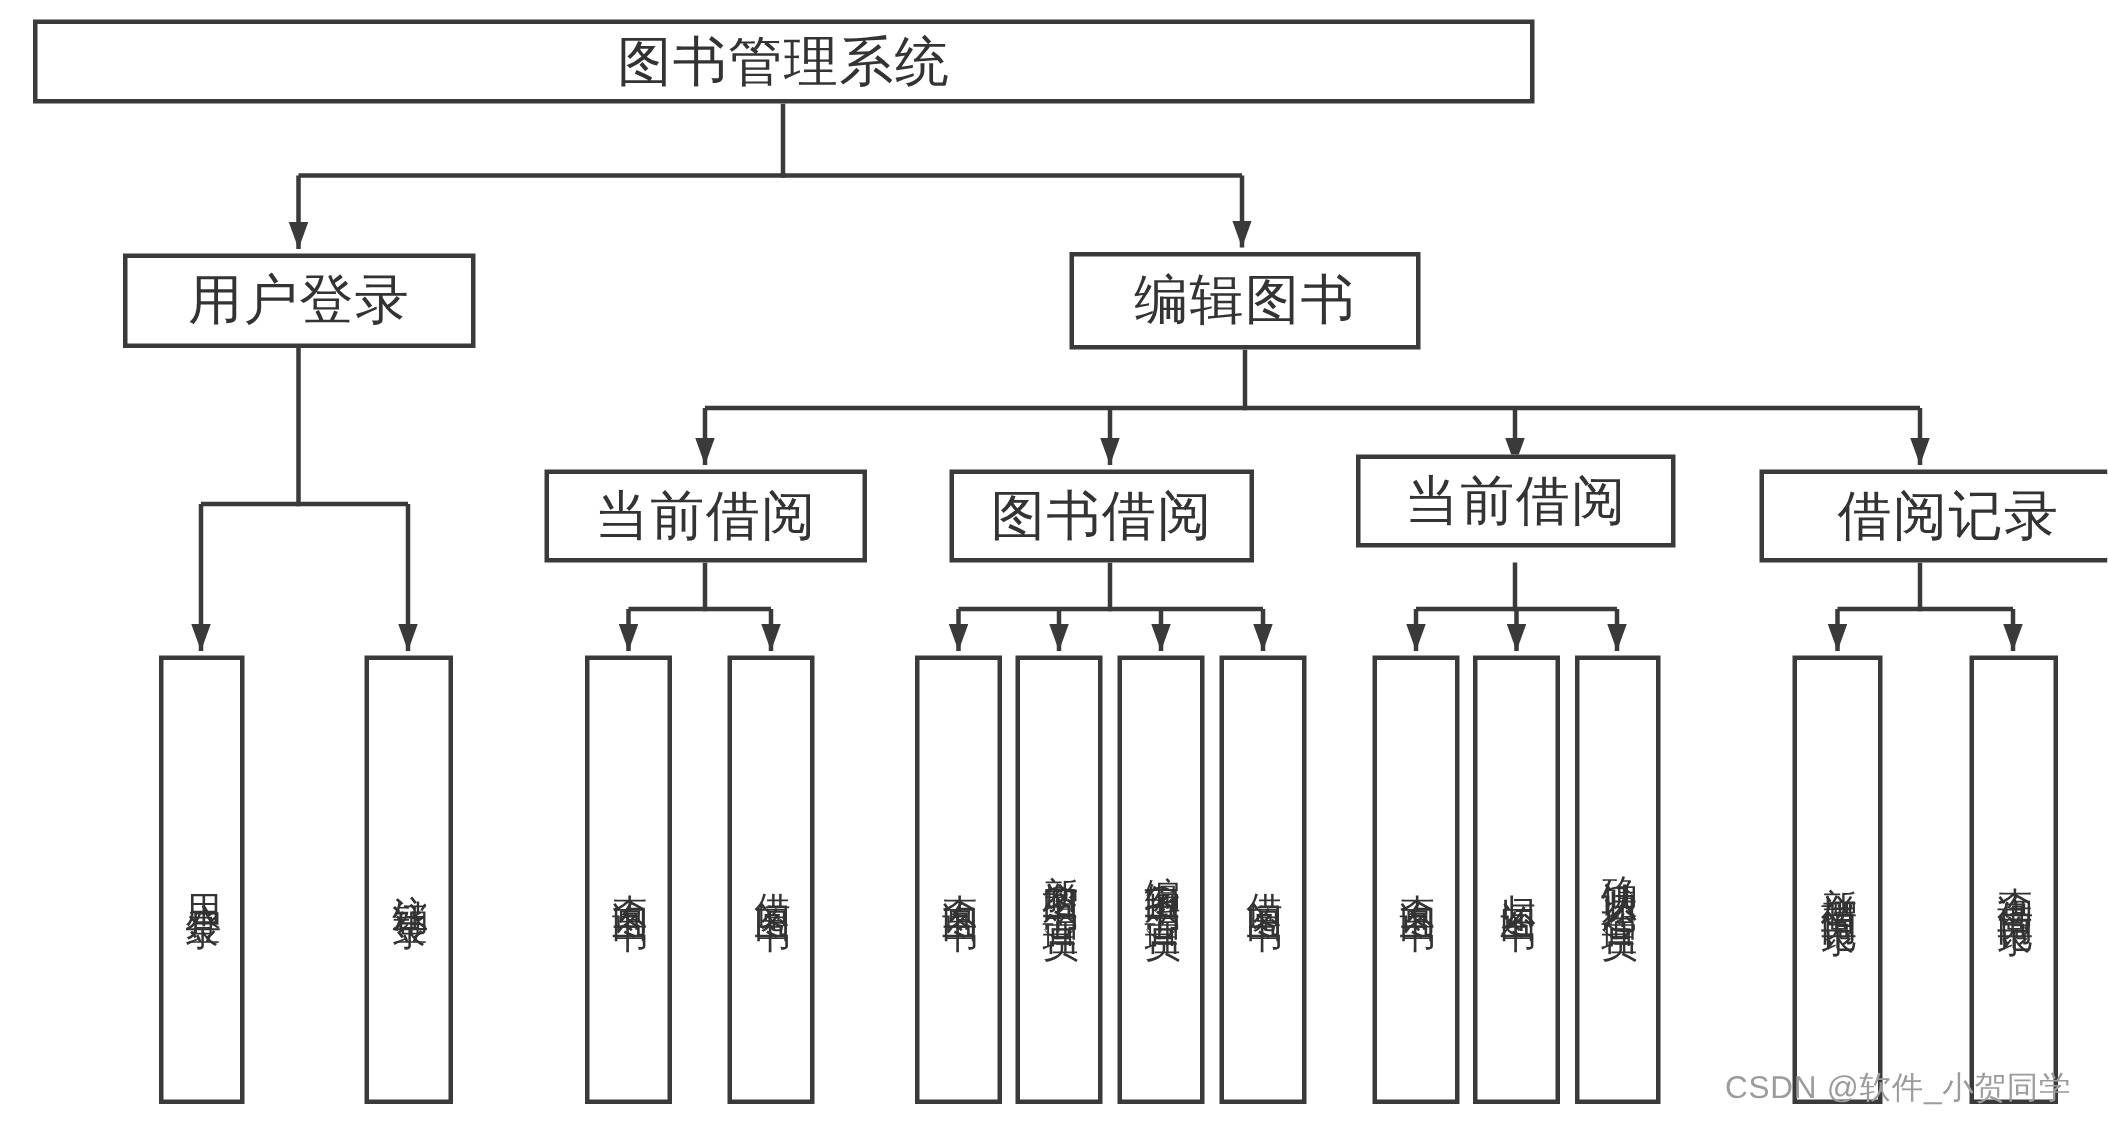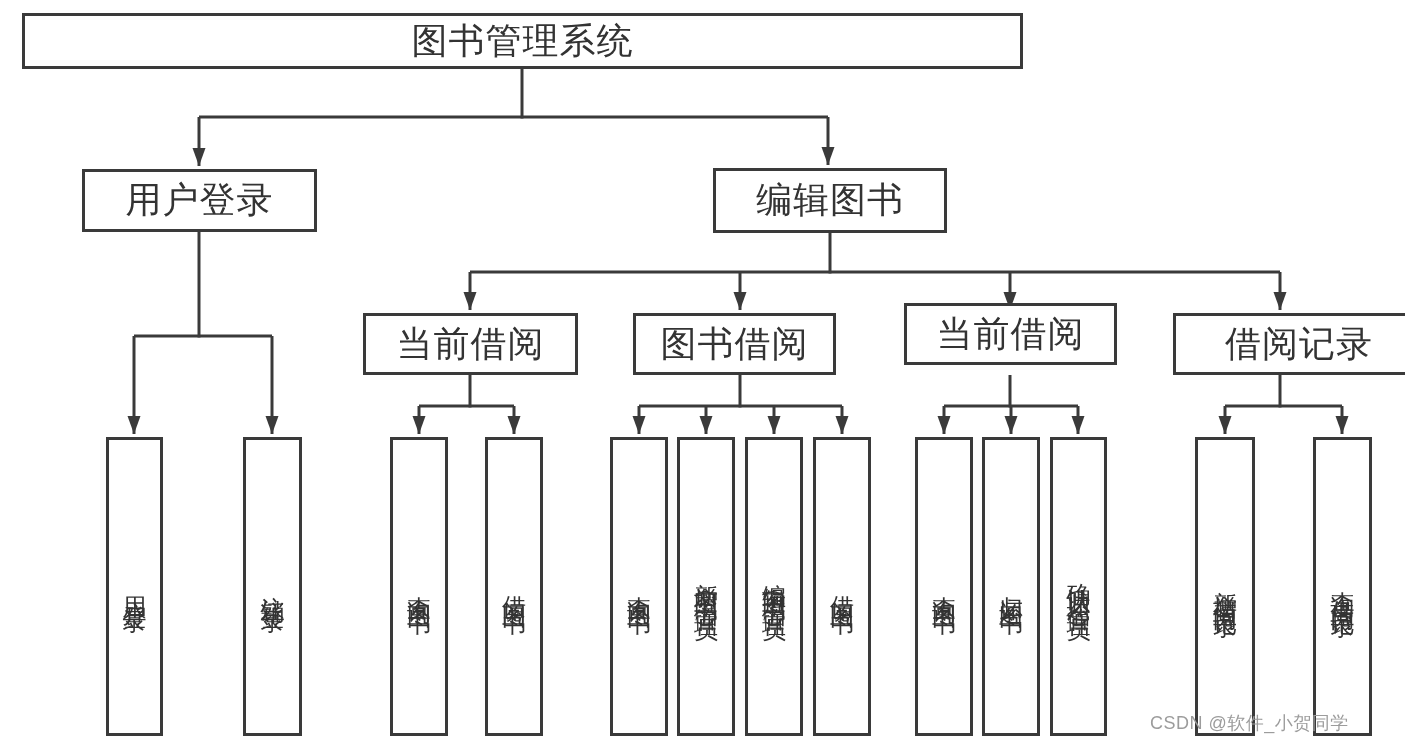--- a/index.html
+++ b/index.html
@@ -35,21 +35,21 @@
     writing-mode: vertical-rl;
     text-orientation: mixed;
     font-size: 24px;
     letter-spacing: 5px;
     line-height: 1;
   }
   .watermark {
     position: absolute;
     left: 1150px;
     top: 711px;
-    font-size: 18px;
+    font-size: 21px;
     color: #9c9c9c;
     letter-spacing: 0.5px;
     white-space: nowrap;
     z-index: 5;
   }
 </style>
 </head>
 <body>
 
 <div class="stage">

